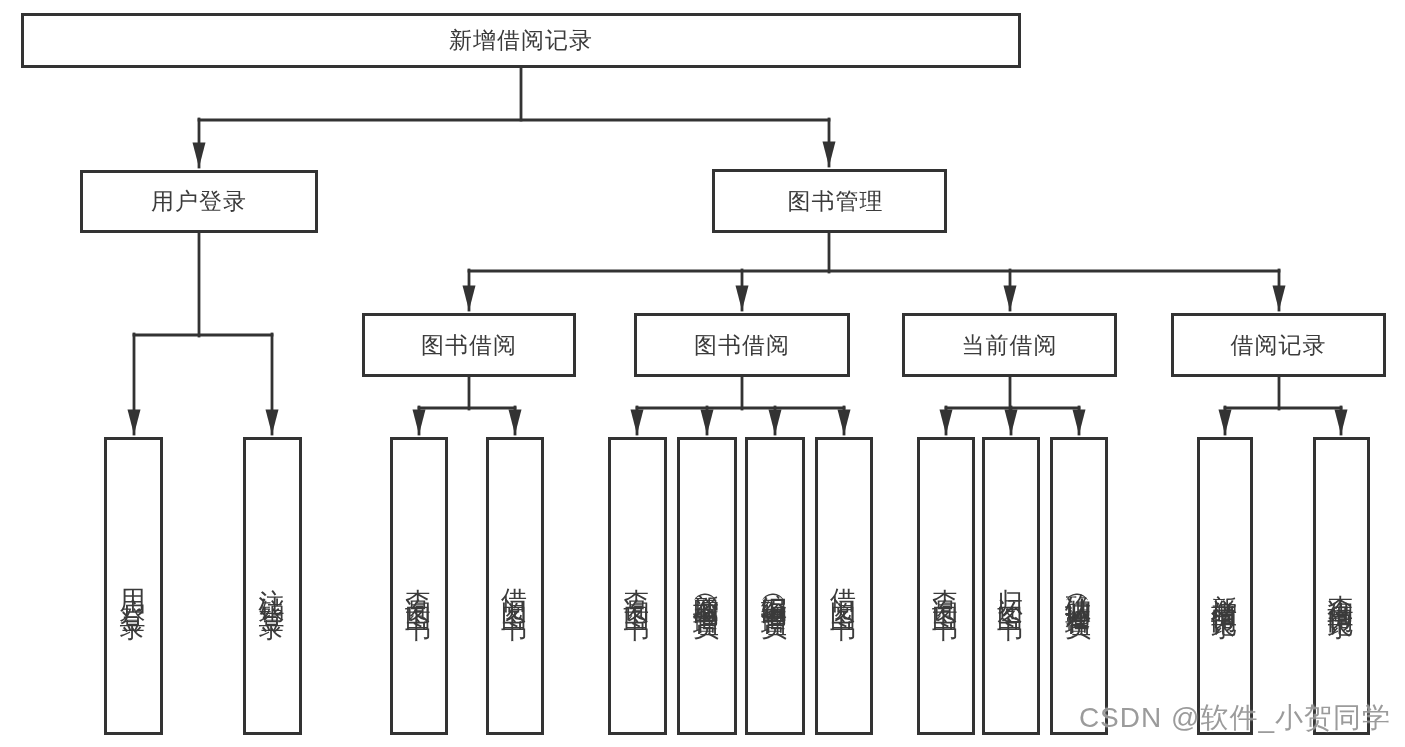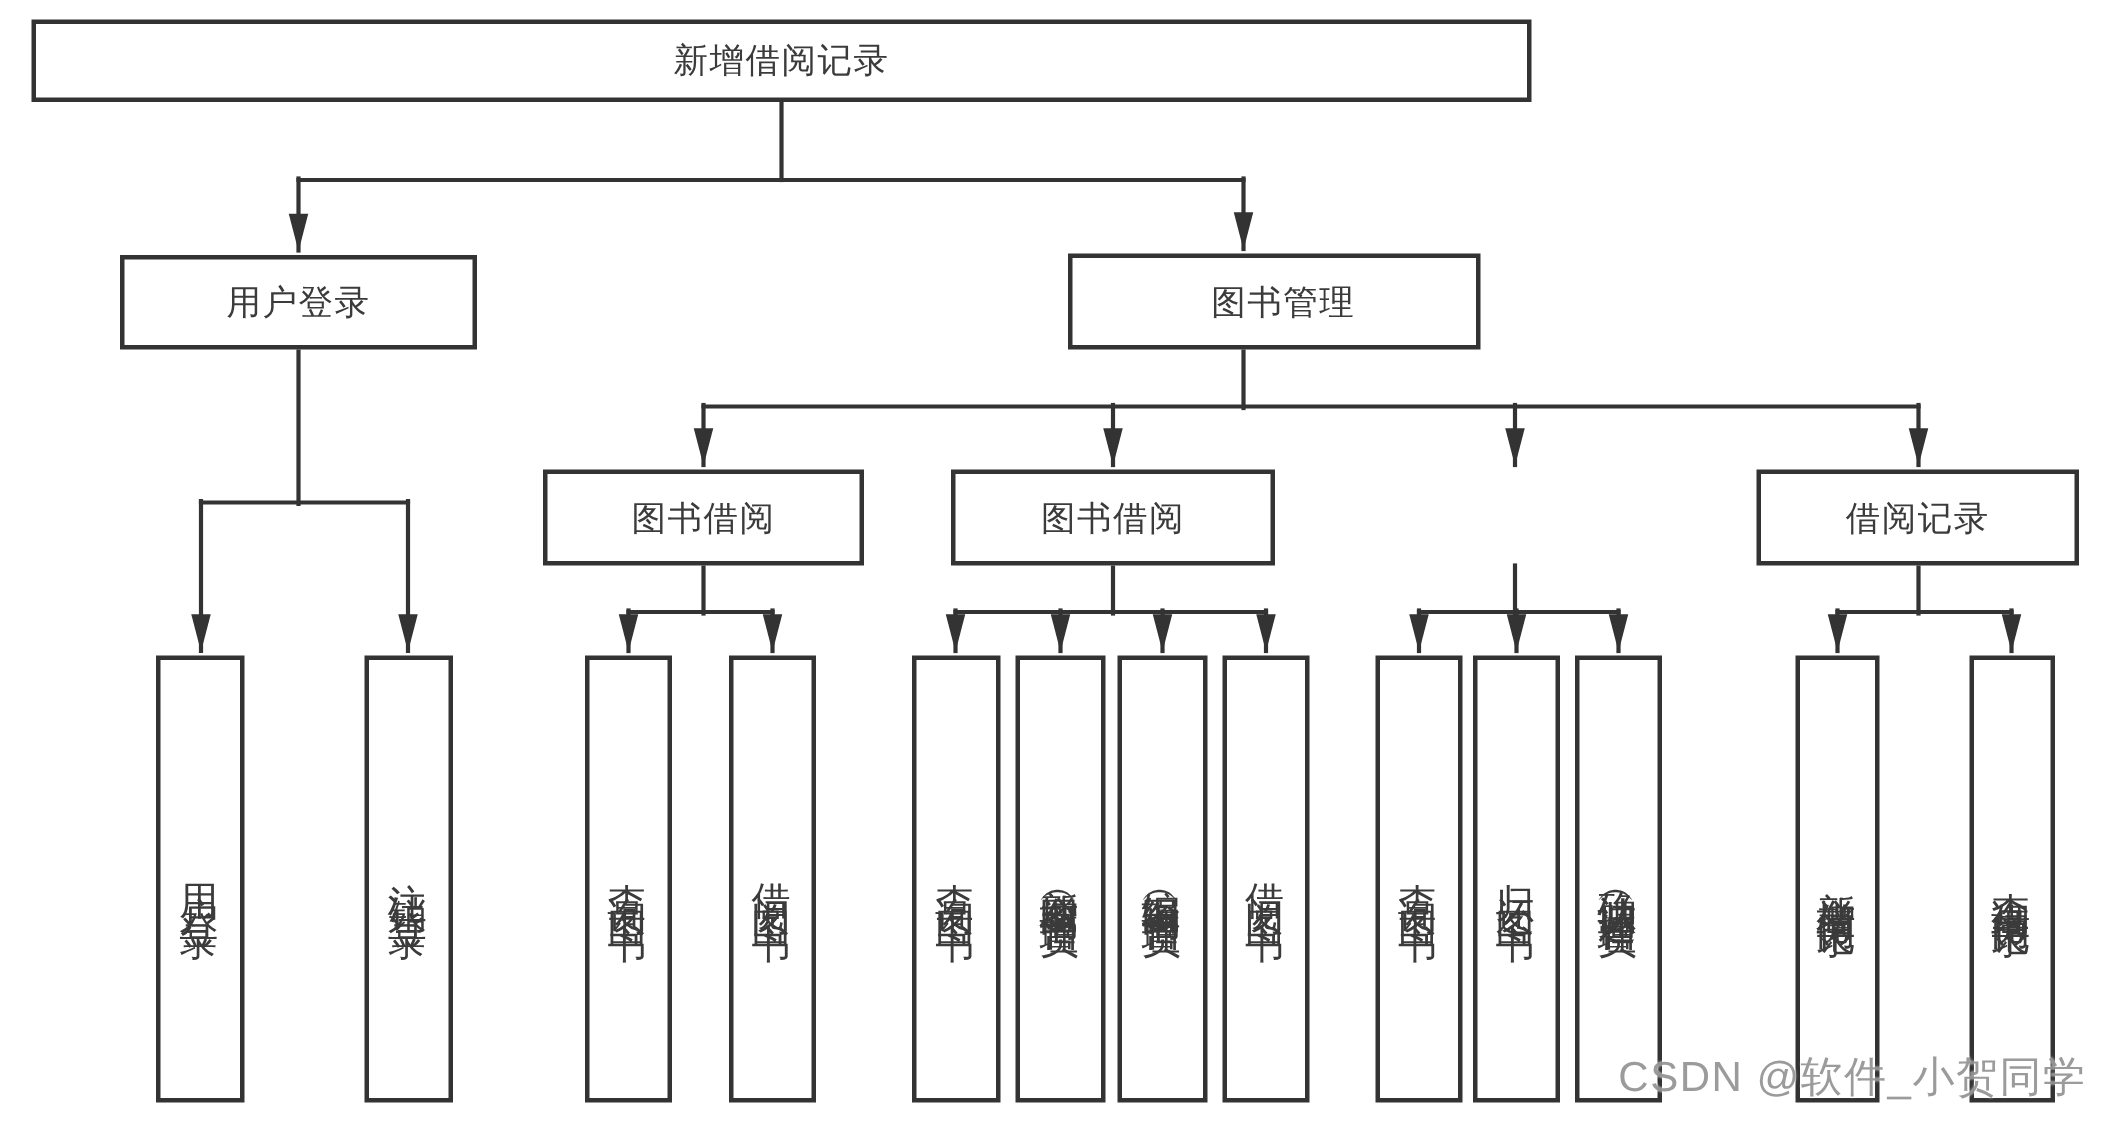--- a/index.html
+++ b/index.html
@@ -117,29 +117,32 @@
     </g>
   </svg>
 
   <div class="box h" style="left:21px;top:13px;width:1000px;height:55px;">
     <span class="lbl">新增借阅记录</span>
   </div>
 
   <div class="box h" style="left:80px;top:170px;width:238px;height:63px;">
     <span class="lbl">用户登录</span>
   </div>
-  <div class="box h" style="left:712px;top:169px;width:275px;height:64px;padding-left:12px;">
+  <div class="box h" style="left:712px;top:169px;width:235px;height:64px;padding-left:12px;">
     <span class="lbl">图书管理</span>
   </div>
 
   <div class="box h" style="left:362px;top:313px;width:214px;height:64px;">
     <span class="lbl">图书借阅</span>
   </div>
   <div class="box h" style="left:634px;top:313px;width:216px;height:64px;">
     <span class="lbl">图书借阅</span>
+  </div>
+  <div class="box h" style="left:902px;top:313px;width:215px;height:64px;">
+    <span class="lbl">当前借阅</span>
   </div>
   <div class="box h" style="left:1171px;top:313px;width:215px;height:64px;">
     <span class="lbl">借阅记录</span>
   </div>
 
   <div class="box v v4" style="left:104px;top:437px;width:59px;height:298px;">
     <span class="lbl">用户登录</span>
   </div>
   <div class="box v v4" style="left:243px;top:437px;width:59px;height:298px;">
     <span class="lbl">注销登录</span>

